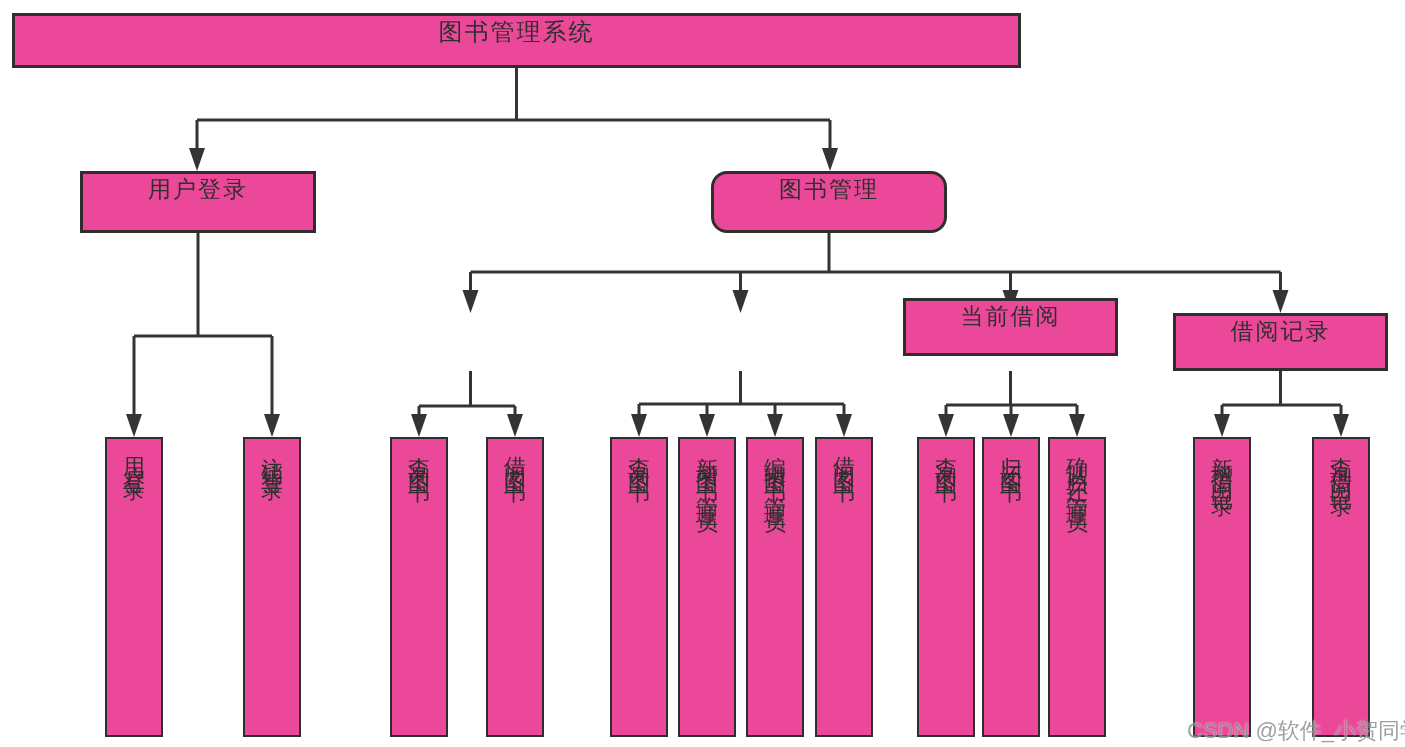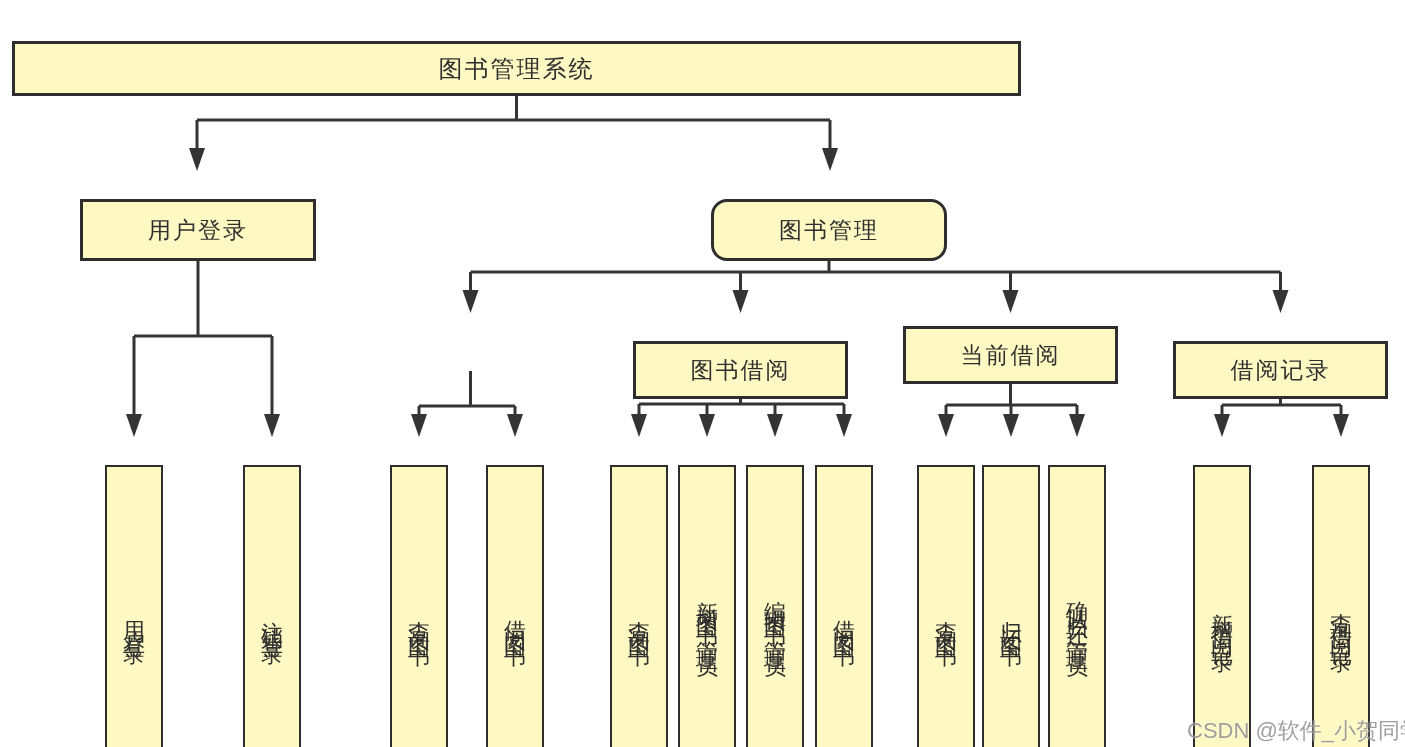--- a/index.html
+++ b/index.html
@@ -7,26 +7,25 @@
     position:relative;
     width:1405px;height:747px;
     background:#ffffff;
     font-family:"Liberation Sans","DejaVu Sans",sans-serif;
     overflow:hidden;
   }
   .connectors{position:absolute;left:0;top:0;z-index:1;}
   .box{
     position:absolute;
     box-sizing:border-box;
-    background:#fef9c3;
+    background:#ec4899;
     border:3px solid #2e2e2e;
-    display:flex;align-items:center;justify-content:center;
+    display:flex;align-items:flex-start;justify-content:center;
     color:#2f2f2f;
     z-index:2;
-    margin-top:28px;
   }
   .root-box{left:12px;top:13px;width:1009px;height:55px;font-size:24px;letter-spacing:2px;}
   .h-box{font-size:23px;letter-spacing:2px;}
   .n-user-login{left:80px;top:171px;width:236px;height:62px;}
   .n-book-mgmt{left:711px;top:171px;width:236px;height:62px;border-radius:16px;}
   .n-new-book{left:363px;top:313px;width:215px;height:58px;}
   .n-book-borrow{left:633px;top:313px;width:215px;height:58px;}
   .n-current-borrow{left:903px;top:298px;width:215px;height:58px;}
   .n-borrow-records{left:1173px;top:313px;width:215px;height:58px;}
   .v-box{
@@ -115,23 +114,20 @@
     <span>图书管理系统</span>
   </div>
 
   <div class="box h-box n-user-login">
     <span>用户登录</span>
   </div>
   <div class="box h-box n-book-mgmt">
     <span>图书管理</span>
   </div>
 
-  <div class="box h-box n-book-borrow">
-    <span>图书借阅</span>
-  </div>
   <div class="box h-box n-current-borrow">
     <span>当前借阅</span>
   </div>
   <div class="box h-box n-borrow-records">
     <span>借阅记录</span>
   </div>
 
   <div class="box v-box l-a1">
     <span class="vtext">用户登录</span>
   </div>

